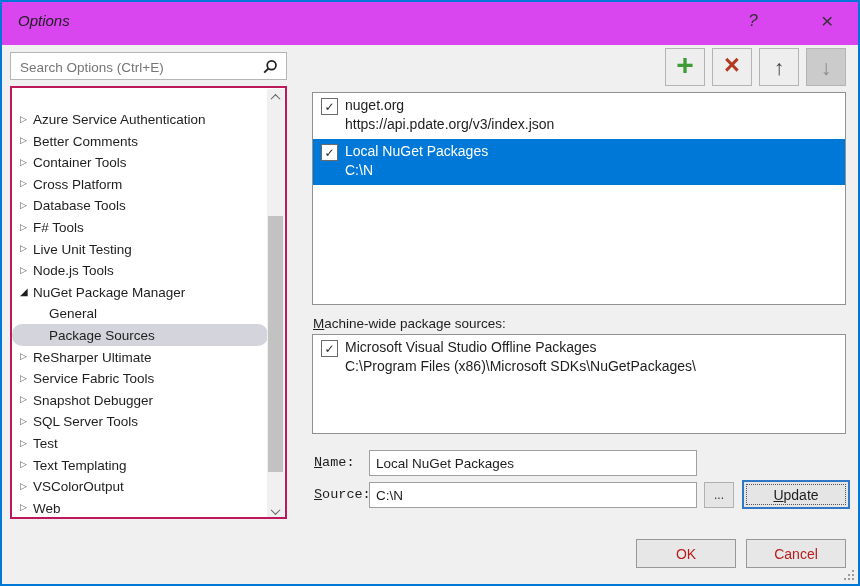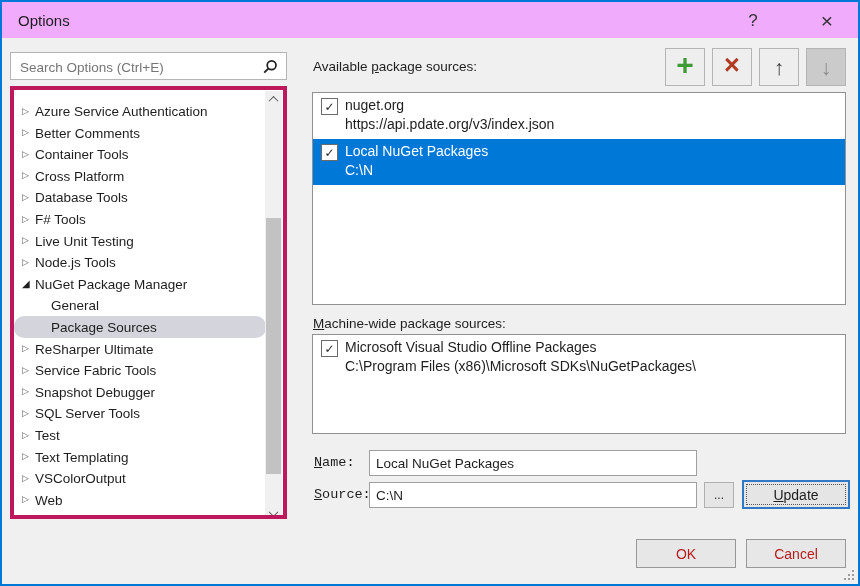--- a/index.html
+++ b/index.html
@@ -3,34 +3,34 @@
 <meta charset="utf-8">
 <style>
   html,body{margin:0;padding:0;background:#cfcfcf;}
   .stage{
     position:relative;width:856px;height:582px;margin:0;
     background:#f0f0f0;border:2px solid #0078d7;
     font-family:"Liberation Sans","DejaVu Sans",sans-serif;
     color:#1e1e1e;font-size:13.5px;overflow:hidden;
   }
   
-  .titlebar{position:absolute;left:0;top:0;width:100%;height:36px;background:#f0abfc;}
+  .titlebar{position:absolute;left:0;top:0;width:100%;height:43px;background:#d946ef;font-style:italic;}
   .title{position:absolute;left:16px;top:10px;font-size:15px;color:#1e1e1e;}
   .winbtn{position:absolute;top:4px;width:34px;height:30px;display:flex;align-items:center;justify-content:center;
           font-size:17px;color:#323232;cursor:default;}
   .helpbtn{right:88px;}
   .closebtn{right:14px;font-size:21px;font-weight:400;}
   
   .searchbox{position:absolute;left:8px;top:50px;width:277px;height:28px;background:#fff;border:1px solid #b5b5b5;box-sizing:border-box;}
   .searchbox input{position:absolute;left:7px;top:1px;width:235px;height:24px;border:none;outline:none;
                    font:13.5px "Liberation Sans","DejaVu Sans",sans-serif;color:#3b82f6;background:transparent;}
   .mag{position:absolute;right:8px;top:6px;width:15px;height:15px;}
   
-  .tree{position:absolute;left:8px;top:84px;width:277px;height:433px;background:#fff;border:4px solid #be185d;
-        box-sizing:border-box;overflow:hidden;padding-top:10px;}
+  .tree{position:absolute;left:8px;top:84px;width:277px;height:433px;background:#fff;border:2px solid #be185d;
+        box-sizing:border-box;overflow:hidden;padding-top:20px;}
   .tree-row{position:relative;height:21.6px;line-height:21.6px;width:calc(100% - 17px);white-space:nowrap;}
   .tree-row.selected{background:#d4d4dc;border-radius:10px;}
   .expander{display:inline-block;width:13px;margin-left:8px;font-size:9px;color:#5a5a5a;vertical-align:middle;}
   .expander.expanded{color:#1e1e1e;font-size:10px;}
   .tree-row.child .expander{margin-left:24px;}
   .tree-label{vertical-align:middle;}
   
   .vscroll{position:absolute;right:1px;top:1px;width:17px;height:431px;background:#f0f0f0;}
   .scrollbtn{position:absolute;left:0;width:17px;height:17px;display:flex;align-items:center;justify-content:center;}
   .chev{width:6px;height:6px;border-left:1.6px solid #5a5a5a;border-top:1.6px solid #5a5a5a;}
@@ -130,21 +130,20 @@
       <div class="scrollbtn" style="top:0">
           <span class="chev up"></span>
         </div>
       <div class="thumb"></div>
       <div class="scrollbtn" style="bottom:0;top:auto">
           <span class="chev down"></span>
         </div>
     </div>
   </div>
 
-  <div class="rlabel lbl-available"><span>Available </span><span class="u">p</span><span>ackage sources:</span></div>
 
   <div class="toolbar-btn btn-add">
       <span class="glyph-add">+</span>
     </div>
   <div class="toolbar-btn btn-remove">
       <span class="glyph-remove">×</span>
     </div>
   <div class="toolbar-btn btn-up">
       <span class="glyph-up">↑</span>
     </div>

